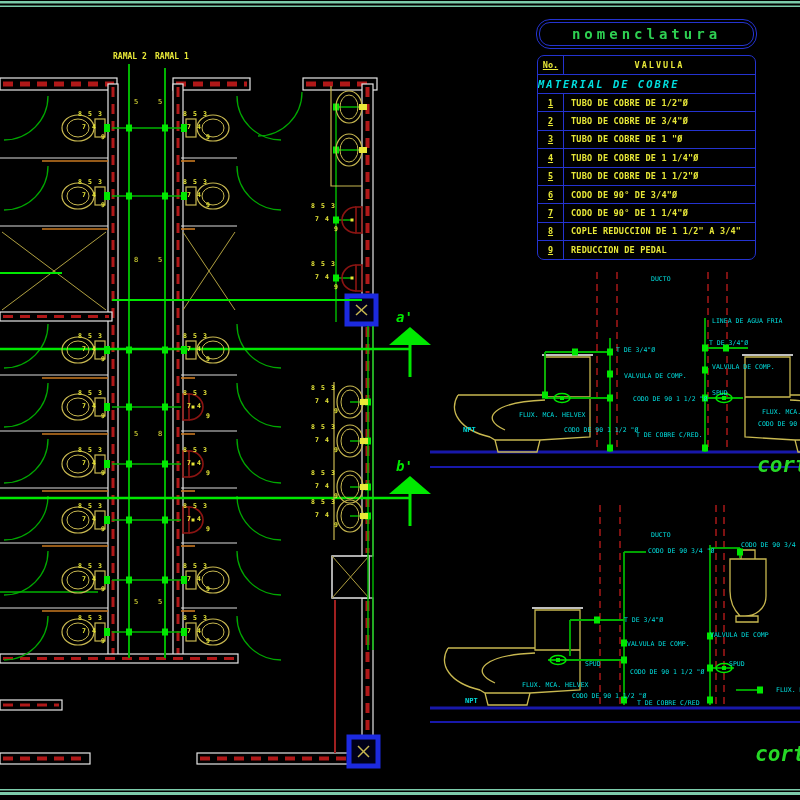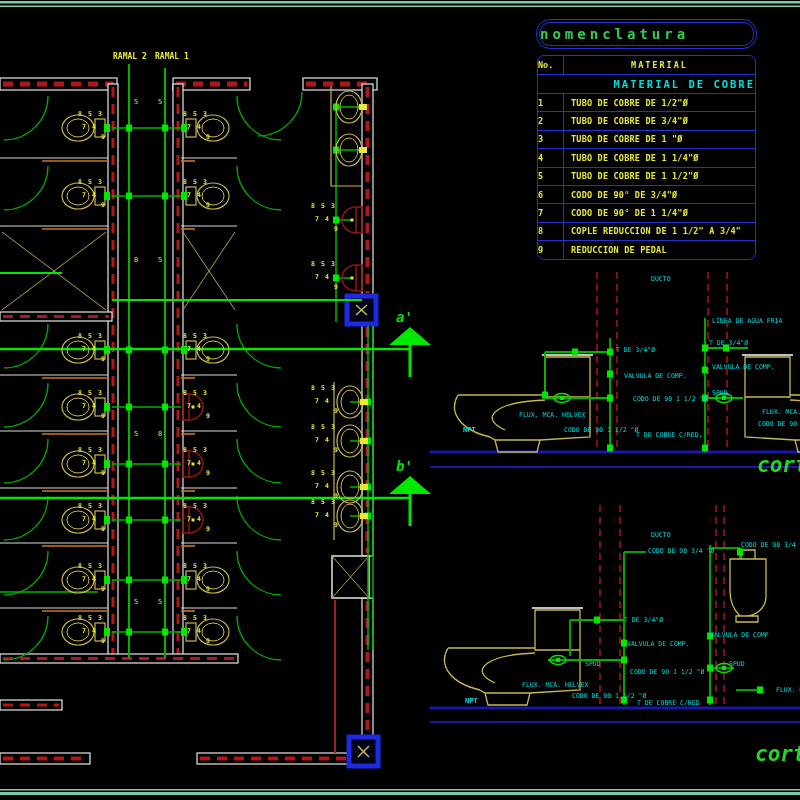--- a/index.html
+++ b/index.html
@@ -1,29 +1,29 @@
 <!DOCTYPE html>
 <html><head>
 <meta charset="utf-8">
 <style>
   html,body{margin:0;padding:0;background:#000;}
   .canvas{position:relative;width:800px;height:800px;background:#000;overflow:hidden;
           font-family:"DejaVu Sans Mono","Liberation Mono",monospace;}
   svg{position:absolute;left:0;top:0;overflow:hidden;}
   .nom{position:absolute;left:537px;top:20px;width:219px;z-index:2;}
   .nom-title{border:1.5px solid #2433d0;border-radius:11px;outline:1.5px solid #2433d0;outline-offset:2.5px;
-             text-align:left;color:#2ed052;font-weight:bold;font-size:14px;letter-spacing:4px;
+             text-align:center;color:#2ed052;font-weight:bold;font-size:14px;letter-spacing:4px;
              padding:3px 0;margin:2px 2px 9px 2px;}
   .ntable{border:1.5px solid #2433d0;border-radius:7px;overflow:hidden;}
   .nrow{display:flex;align-items:center;height:17.4px;border-top:1px solid #2433d0;
         color:#e8e838;font-size:8.5px;font-weight:bold;}
   .nhead{border-top:none;height:18px;}
   .nhead .cc{flex:1;text-align:center;padding:0;letter-spacing:2px;}
-  .nsub{height:18px;justify-content:flex-end;color:#00dede;font-size:10.5px;letter-spacing:2px;}
-  .cno{width:25px;text-align:left;flex:none;}
+  .nsub{height:18px;justify-content:flex-start;color:#00dede;font-size:10.5px;letter-spacing:2px;font-style:italic;}
+  .cno{width:25px;text-align:center;flex:none;text-decoration:underline;}
   .cdiv{width:1px;align-self:stretch;background:#2433d0;flex:none;}
   .cc{padding-left:7px;letter-spacing:0.2px;}
 </style>
 </head>
 <body>
 
 <div class="canvas">
   <svg id="cad" width="800" height="800" viewBox="0 0 800 800">
     <g>
         <rect x="0" y="1" width="800" height="2.5" fill="#7ccbaa"></rect>
@@ -501,21 +501,21 @@
   </svg>
 
   <div class="nom">
     <div class="nom-title">
       <span>nomenclatura</span>
     </div>
     <div class="ntable">
       <div class="nrow nhead">
         <span class="cno">No.</span>
         <span class="cdiv"></span>
-        <span class="cc">MATERIAL</span>
+        <span class="cc">VALVULA</span>
       </div>
       <div class="nrow nsub">
         <span>MATERIAL  DE  COBRE</span>
       </div>
       <div>
           <div class="nrow">
             <span class="cno">1</span>
             <span class="cdiv"></span>
             <span class="cc">TUBO DE COBRE DE 1/2"Ø</span>
           </div>

